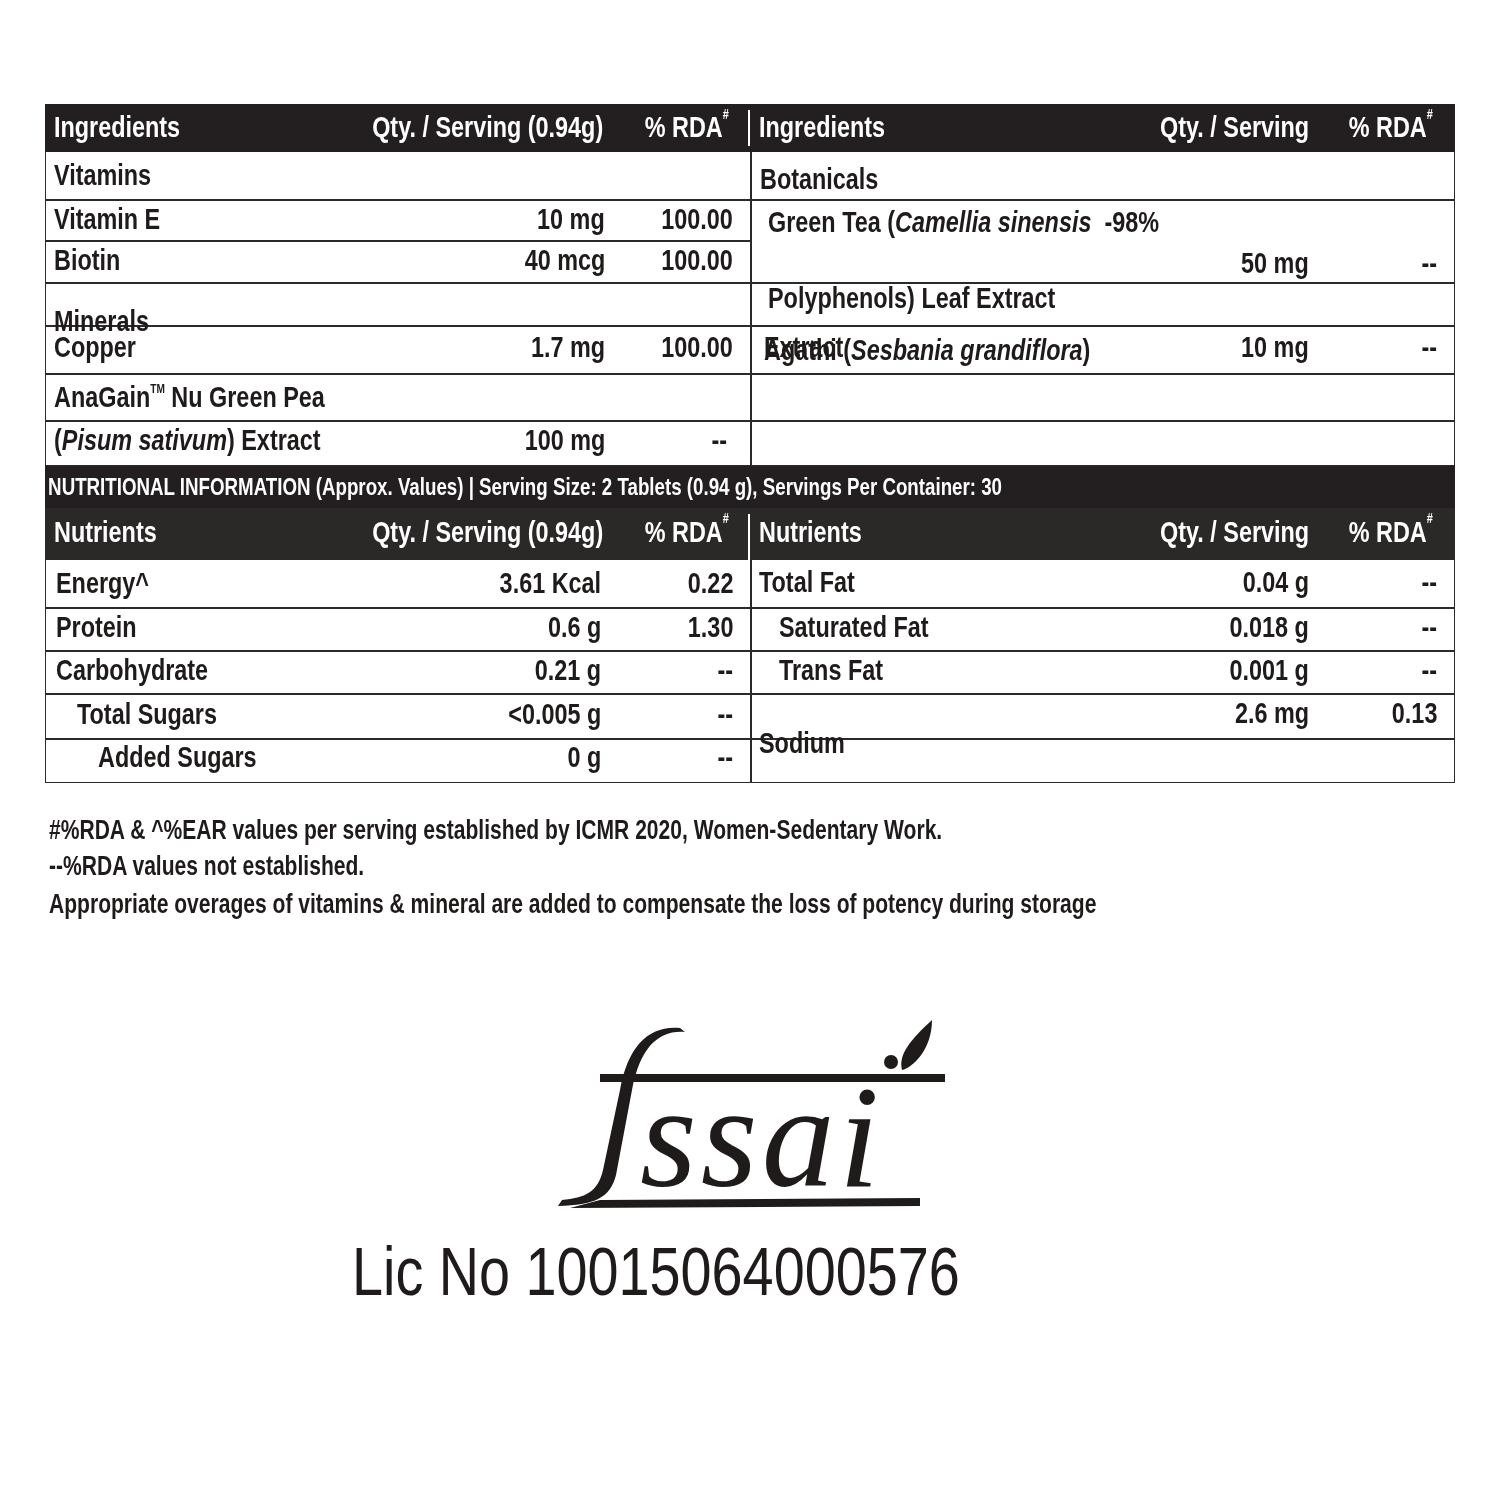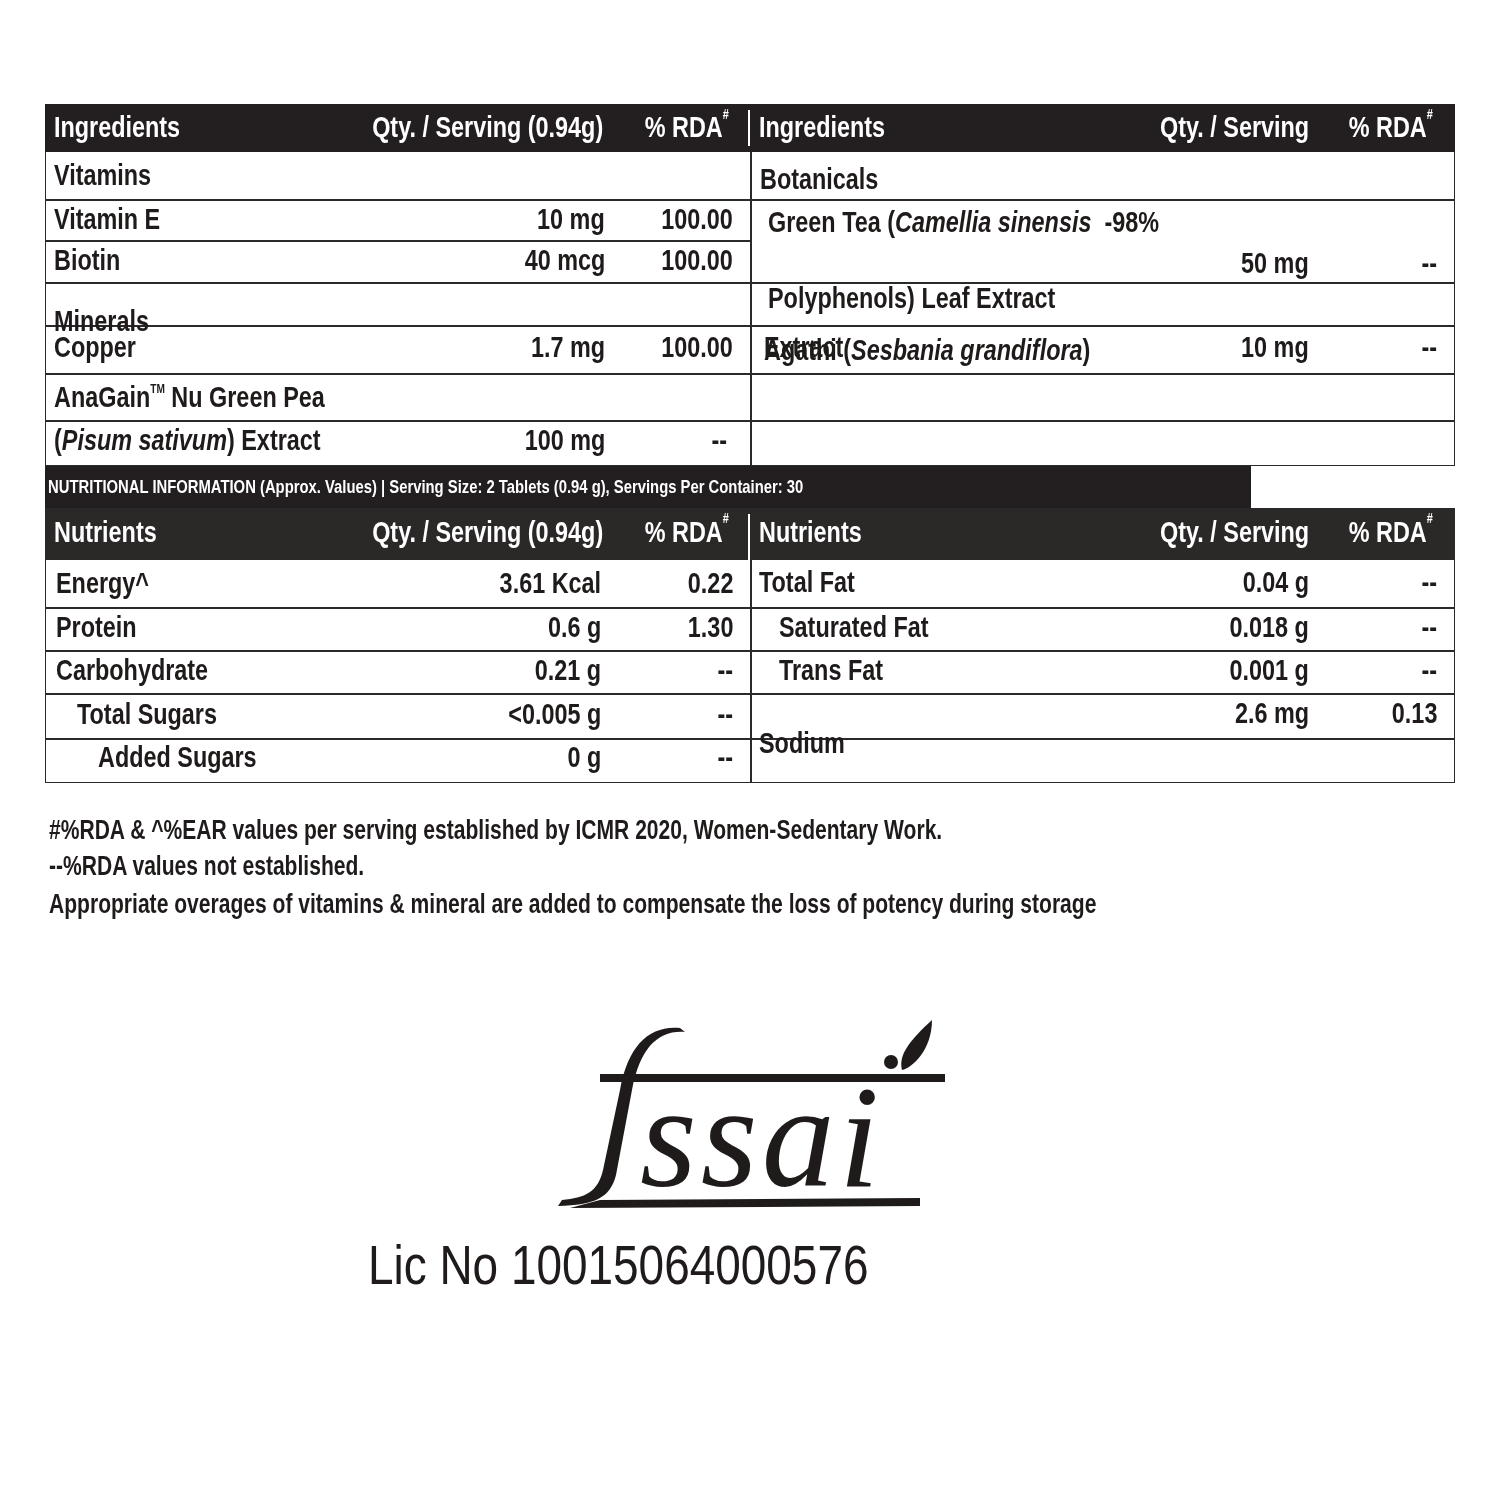--- a/index.html
+++ b/index.html
@@ -20,28 +20,28 @@
   .hdr .cell { position: absolute; top: 0; height: 48px; line-height: 46px; }
   .hdr sup { font-size: 14px; vertical-align: top; line-height: 20px; }
   .hdr .divider { position: absolute; left: 703px; top: 6px; width: 2px; height: 36px; background: #fff; }
 
   .row { position: absolute; left: 45px; width: 1410px; border-bottom: 1.5px solid #2a2a2a; box-sizing: border-box; }
   .t { position: absolute; font-size: 30px; font-weight: bold; color: #1e1b1a; white-space: nowrap; }
   .t i { font-style: italic; }
   .t sup { font-size: 13px; vertical-align: top; line-height: 18px; }
 
   .band {
-    position: absolute; left: 45px; width: 1206px; height: 42px; background: #231f20; color: #fff;
-    font-weight: bold; font-size: 19px; line-height: 42px;
+    position: absolute; left: 45px; width: 1410px; height: 42px; background: #231f20; color: #fff;
+    font-weight: bold; font-size: 24px; line-height: 42px;
   }
 
   .foot { position: absolute; left: 49px; font-size: 27px; font-weight: bold; color: #1e1b1a; }
 
   .logo { position: absolute; left: 540px; top: 1010px; width: 420px; height: 210px; }
-  .lic { position: absolute; left: 368px; top: 1232px; font-size: 56px; color: #1e1b1a; white-space: nowrap; }
+  .lic { position: absolute; left: 352px; top: 1232px; font-size: 68px; color: #1e1b1a; white-space: nowrap; }
 </style>
 </head>
 <body>
 
 <div class="hdr" style="top:104px;">
   <div class="cell" style="left:9px;"><span class="cond">Ingredients</span></div>
   <div class="cell" style="right:852px;"><span class="cond-r">Qty. / Serving (0.94g)</span></div>
   <div class="cell" style="right:726px;"><span class="cond-r"><span>% RDA</span><sup>#</sup></span></div>
   <div class="divider"></div>
   <div class="cell" style="left:714px;"><span class="cond">Ingredients</span></div>

